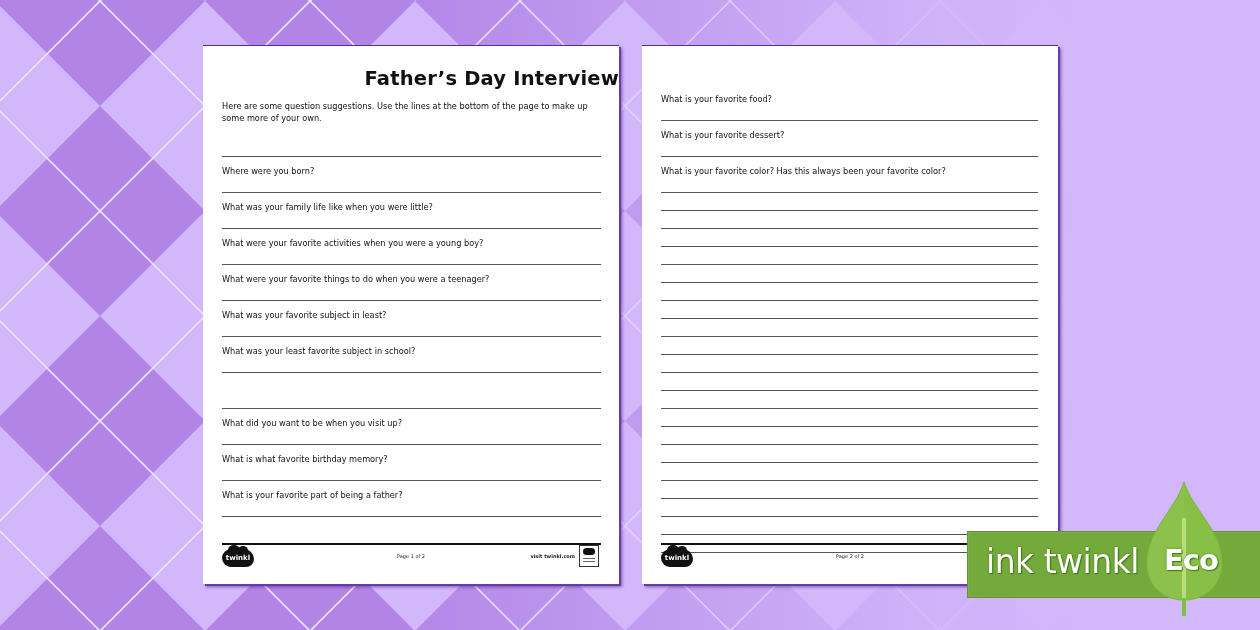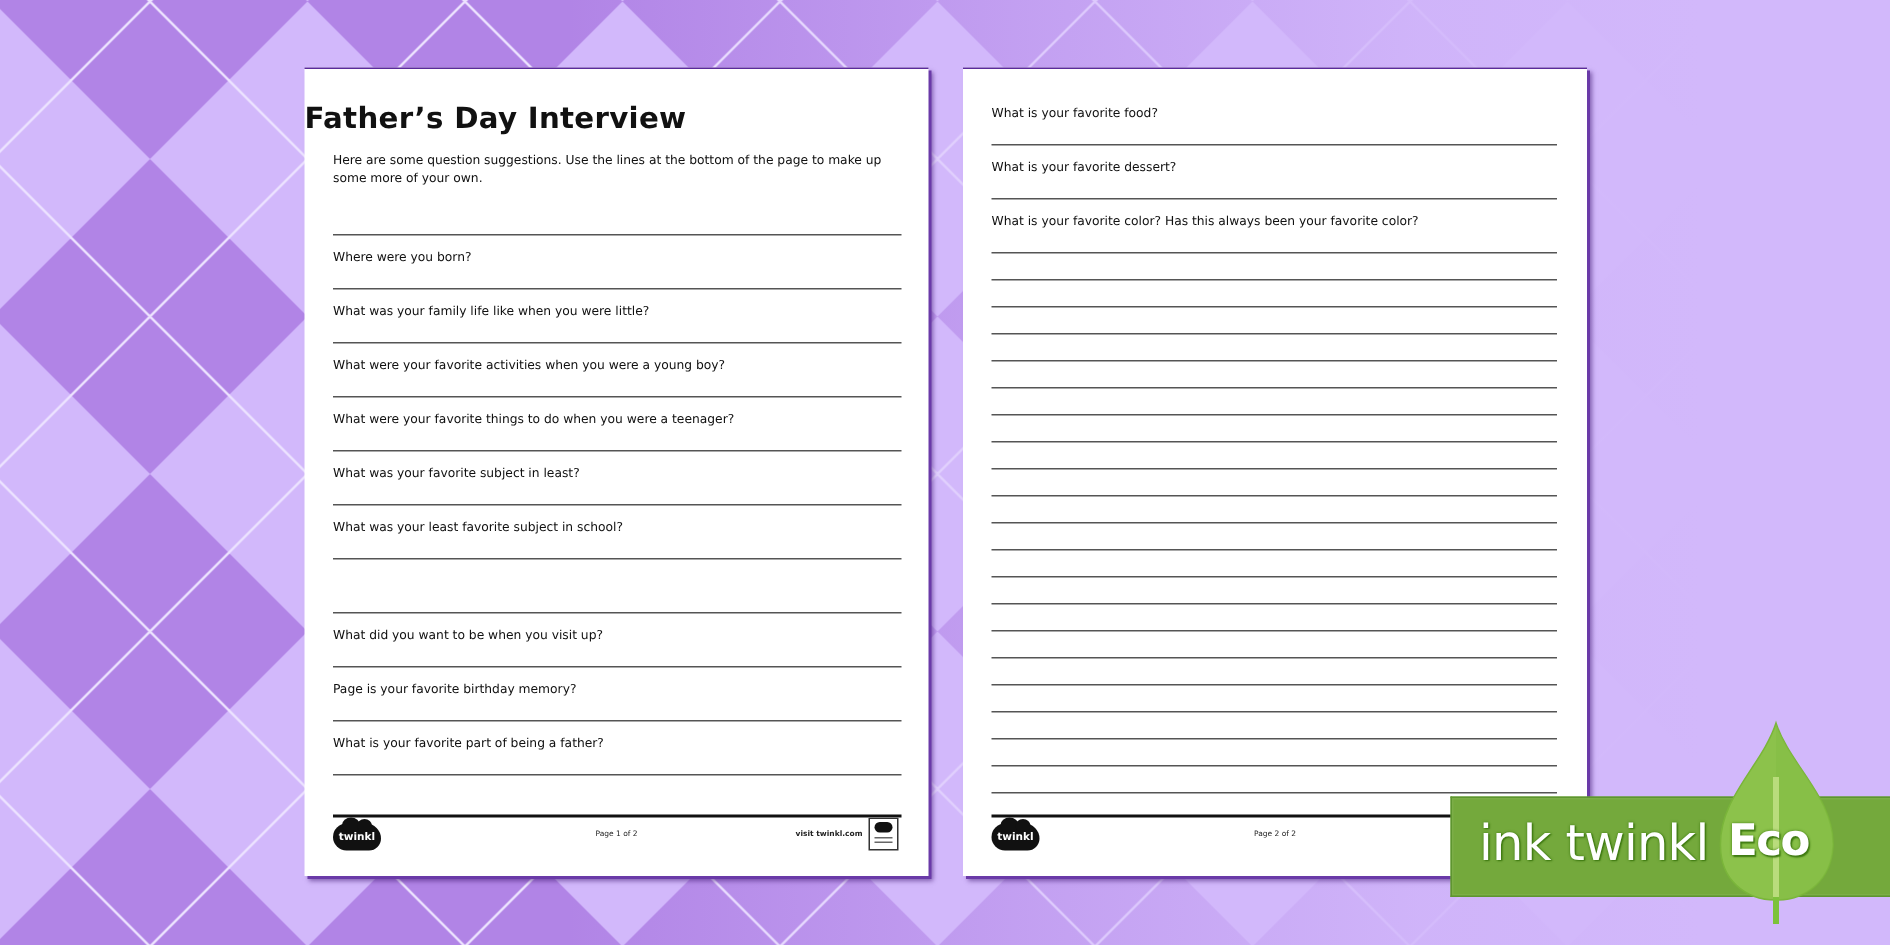--- a/index.html
+++ b/index.html
@@ -19,37 +19,37 @@
   .page {
     position:absolute; top:45px; width:416px; height:538px;
     background:#ffffff;
     box-shadow: 2px 2px 0 #6a3aa8, 3px 3px 3px rgba(60,20,110,0.55);
     border-top:1px solid #5b2a9a;
   }
   .page.p1 { left:203px; }
   .page.p2 { left:642px; }
 
   .title {
-    position:absolute; left:0; right:0; top:21px; text-align:left;
+    position:absolute; left:0; right:0; top:21px; text-align:right;
     font-family:"DejaVu Sans", sans-serif; font-weight:bold; font-size:19.5px; color:#111;
     letter-spacing:0.2px;
   }
   .intro {
     position:absolute; left:19px; right:18px; top:54px;
     font-size:8.2px; line-height:12px; color:#111;
   }
   .q {
     position:absolute; left:19px; right:18px;
     font-size:8.2px; color:#111; white-space:nowrap;
   }
   .rule {
     position:absolute; left:19px; right:18px; height:0;
     border-top:1.3px solid #555;
   }
-  .p2 .q, .p2 .rule { left:19px; right:20px; }
+  .p2 .q, .p2 .rule { left:19px; right:20px;margin-top:24px; }
   .footer-rule {
     position:absolute; left:19px; right:18px; top:497px; height:0;
     border-top:2px solid #111;
   }
   .logo {
     position:absolute; left:19px; top:503px; width:32px; height:18px;
     background:#111; border-radius:9px 10px 8px 9px;
     color:#fff; font-size:7px; font-weight:bold; text-align:center; line-height:18px;
   }
   .logo::before, .logo::after {
@@ -84,21 +84,21 @@
     box-shadow: inset 0 0 0 1px rgba(255,255,255,0.06);
   }
   .eco-text {
     position:absolute; left:18px; top:10px;
     font-family:"DejaVu Sans", sans-serif; font-size:33px; color:#ffffff;
     letter-spacing:-0.5px;
     text-shadow: 0 0 2px #3f7a12, 1px 1px 1px #3f7a12;
   }
   .leaf { position:absolute; left:1145px; top:480px; width:80px; height:140px; }
   .eco-label {
-    position:absolute; left:1152px; top:543px; width:66px; text-align:left;
+    position:absolute; left:1152px; top:543px; width:66px; text-align:right;
     font-family:"DejaVu Sans", sans-serif; font-weight:bold; font-size:29px; color:#fff;
     letter-spacing:-1px;
     text-shadow: 0 0 2px #3f7a12, 1px 1px 1px #3f7a12;
   }
 </style>
 </head>
 <body>
 
 <div class="bg">
   <svg width="1260" height="630" viewBox="0 0 1260 630">
@@ -127,21 +127,21 @@
   <div class="rule" style="top:218px"></div>
   <div class="q" style="top:228px">What were your favorite things to do when you were a teenager?</div>
   <div class="rule" style="top:254px"></div>
   <div class="q" style="top:264px">What was your favorite subject in least?</div>
   <div class="rule" style="top:290px"></div>
   <div class="q" style="top:300px">What was your least favorite subject in school?</div>
   <div class="rule" style="top:326px"></div>
   <div class="rule" style="top:362px"></div>
   <div class="q" style="top:372px">What did you want to be when you visit up?</div>
   <div class="rule" style="top:398px"></div>
-  <div class="q" style="top:408px">Page is your favorite birthday memory?</div>
+  <div class="q" style="top:408px">What is what favorite birthday memory?</div>
   <div class="rule" style="top:434px"></div>
   <div class="q" style="top:444px">What is your favorite part of being a father?</div>
   <div class="rule" style="top:470px"></div>
 
   <div class="footer-rule"></div>
   <div class="logo"><span>twinkl</span></div>
   <div class="pagenum">Page 1 of 2</div>
   <div class="visit">visit twinkl.com</div>
   <div class="badge"></div>
 </div>

